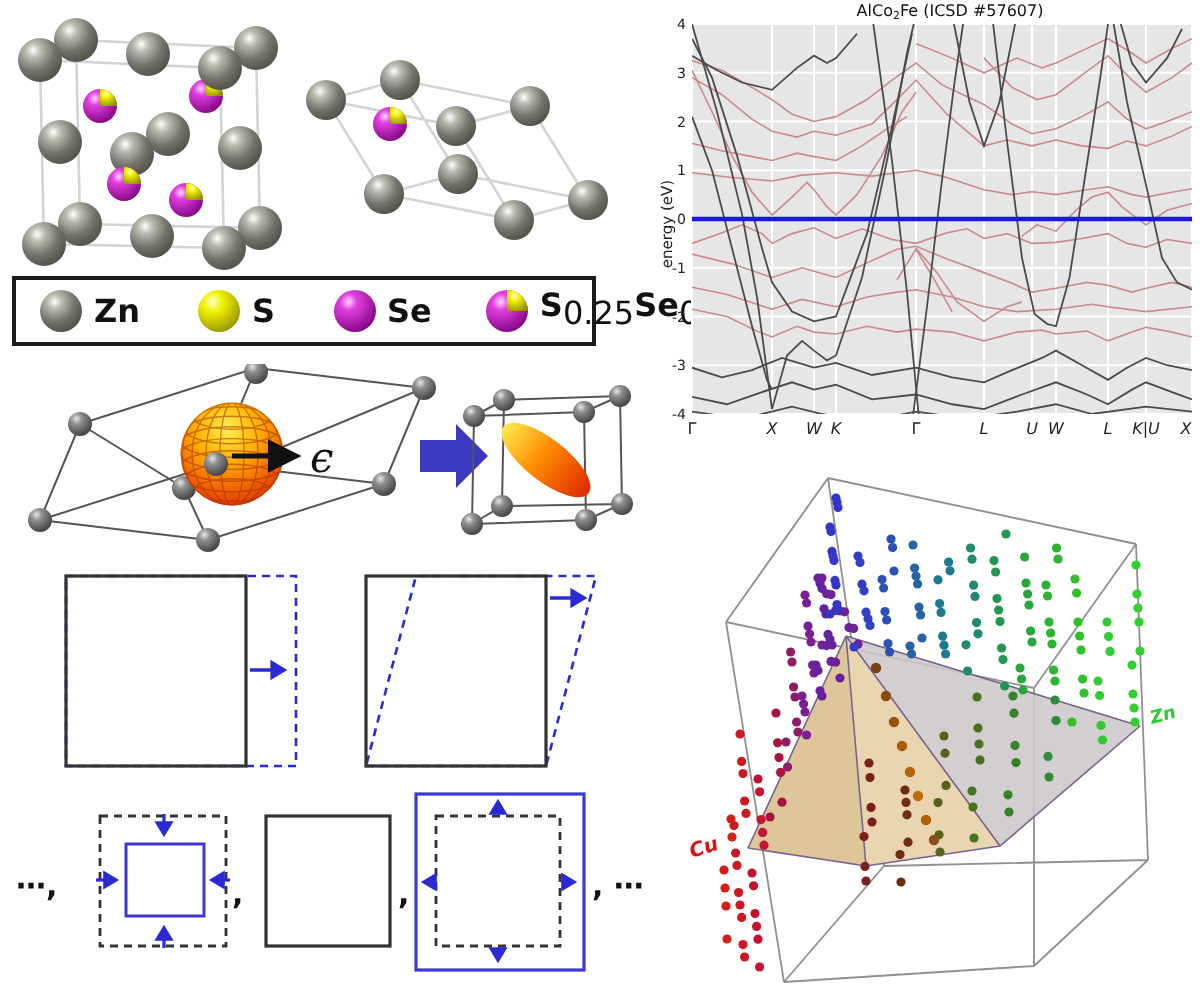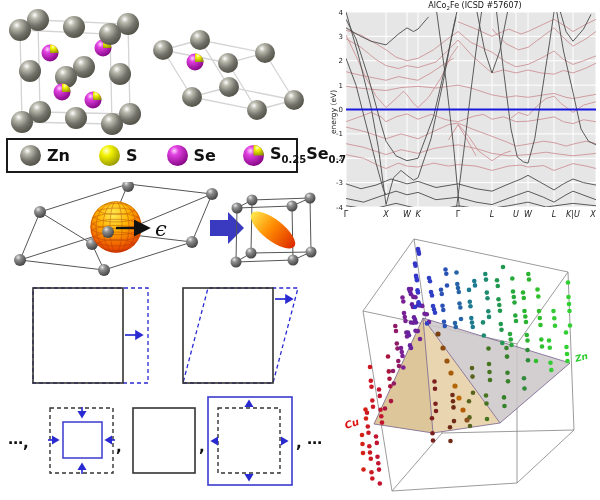--- a/index.html
+++ b/index.html
@@ -6,21 +6,21 @@
   .stage{position:relative;width:600px;height:500px;background:#fff;overflow:hidden;
          font-family:"DejaVu Sans","Liberation Sans",sans-serif;}
   .panel{position:absolute;}
   svg{display:block;}
   
   .legend{position:absolute;left:6px;top:138px;width:288px;height:31px;
           border:2.5px solid #1a1a1a;background:#fff;display:flex;align-items:center;}
   .leg-item{display:flex;align-items:center;margin-left:11px;}
   .leg-item svg{margin-right:5px;}
   .leg-label{font-size:16px;font-weight:600;color:#111;line-height:1;}
-  .leg-label sub{font-size:10px;font-weight:700;}
+  .leg-label sub{font-size:16px;font-weight:400;}
   .ellipsis-txt{font-size:15px;font-weight:600;fill:#111;}
 </style>
 </head>
 <body>
 
 <div class="stage">
 
   <svg width="0" height="0" style="position:absolute">
     <defs>
       <radialGradient id="gGray" cx="35%" cy="28%" r="80%">

